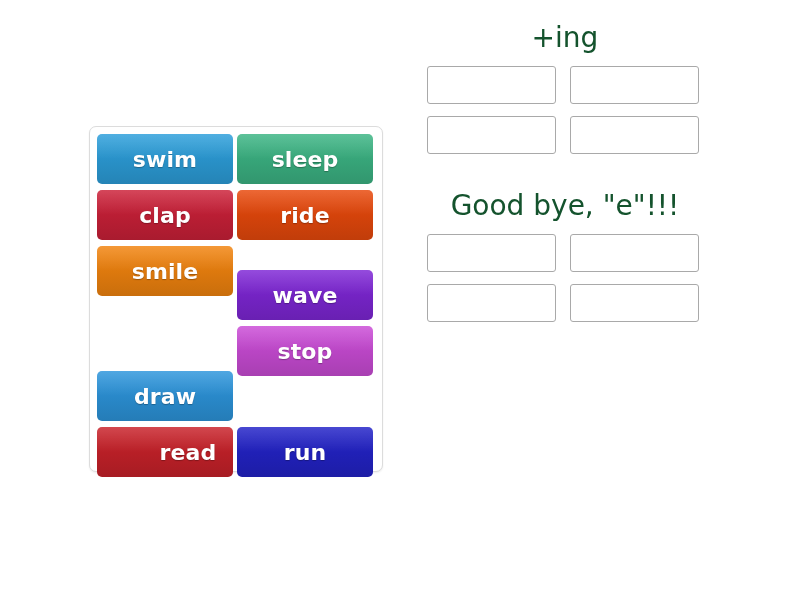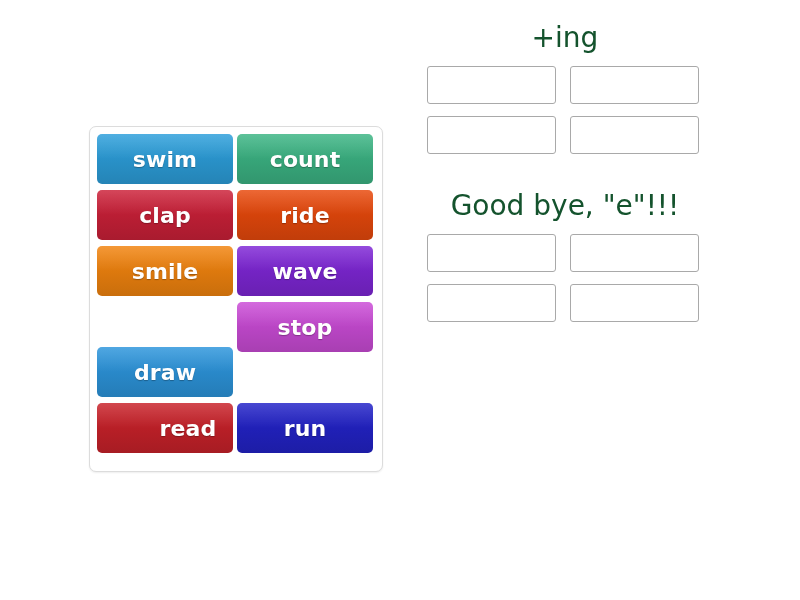--- a/index.html
+++ b/index.html
@@ -105,25 +105,25 @@
     background: #ffffff;
   }
   .slot:nth-child(2n) { margin-right: 0; }
 </style>
 </head>
 <body>
 
 <div id="tile-tray">
   <div class="tile-grid">
       <div class="tile" style="background: linear-gradient(rgb(45, 159, 219), rgb(37, 132, 182));">swim</div>
-      <div class="tile" style="background: linear-gradient(rgb(60, 181, 132), rgb(50, 150, 110));">count</div>
+      <div class="tile" style="background: linear-gradient(rgb(60, 181, 132), rgb(50, 150, 110));">sleep</div>
       <div class="tile" style="background: linear-gradient(rgb(204, 33, 57), rgb(169, 27, 47));">clap</div>
       <div class="tile" style="background: linear-gradient(rgb(232, 73, 12), rgb(193, 61, 10));">ride</div>
       <div class="tile" style="background: linear-gradient(rgb(242, 132, 15), rgb(201, 110, 12));">smile</div>
-      <div class="tile" style="background: linear-gradient(rgb(127, 39, 214), rgb(105, 32, 178));">wave</div>
+      <div class="tile" style="background: linear-gradient(rgb(127, 39, 214), rgb(105, 32, 178)); margin-top: 24px;">wave</div>
       <div class="tile" style="background: linear-gradient(rgb(45, 149, 220), rgb(37, 124, 183)); margin-top: 45px;">draw</div>
       <div class="tile" style="background: linear-gradient(rgb(203, 76, 215), rgb(168, 63, 178)); text-align: right;">stop</div>
       <div class="tile" style="background: linear-gradient(rgb(201, 34, 42), rgb(167, 28, 35)); padding-left: 46px;">read</div>
       <div class="tile" style="background: linear-gradient(rgb(35, 35, 200), rgb(29, 29, 166));">run</div>
       <div class="tile-empty"></div>
     </div>
 </div>
 
 <div id="answer-zones">
     <div class="zone">

